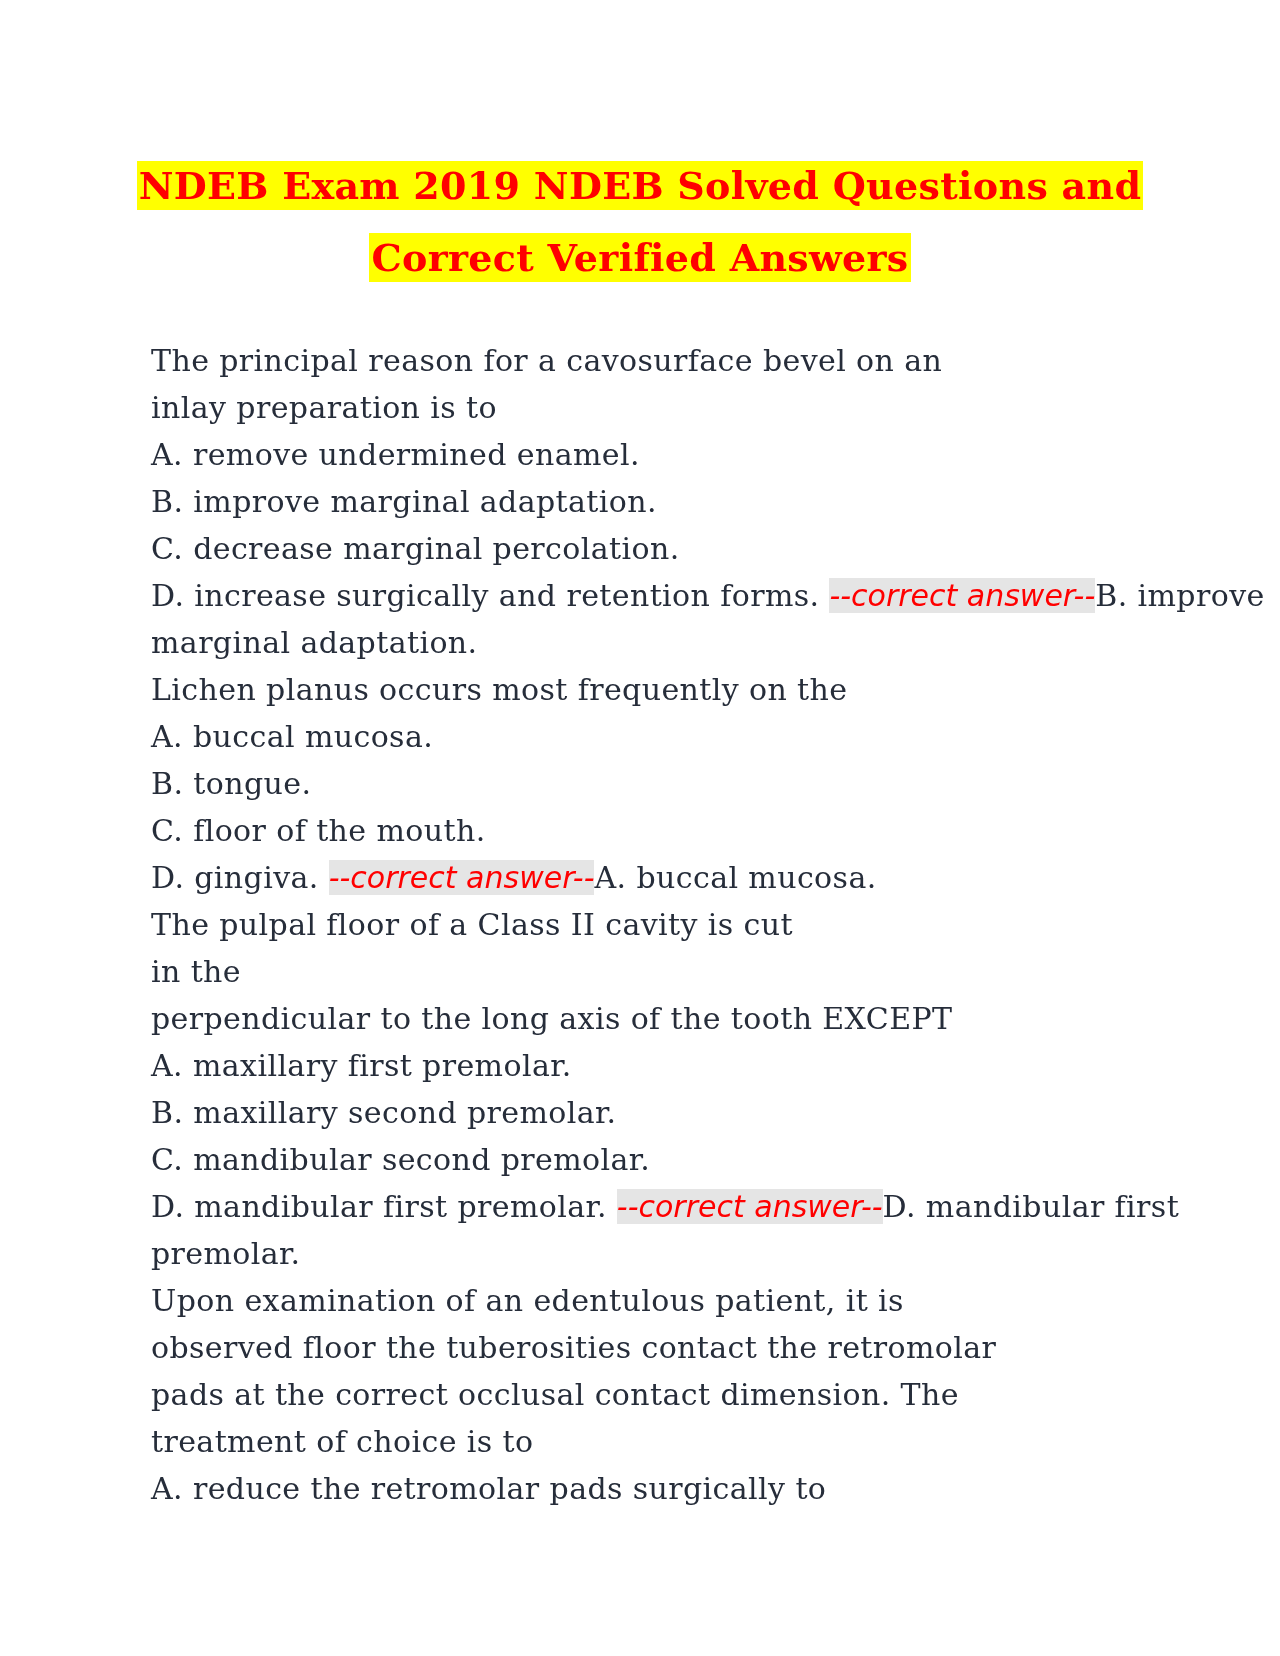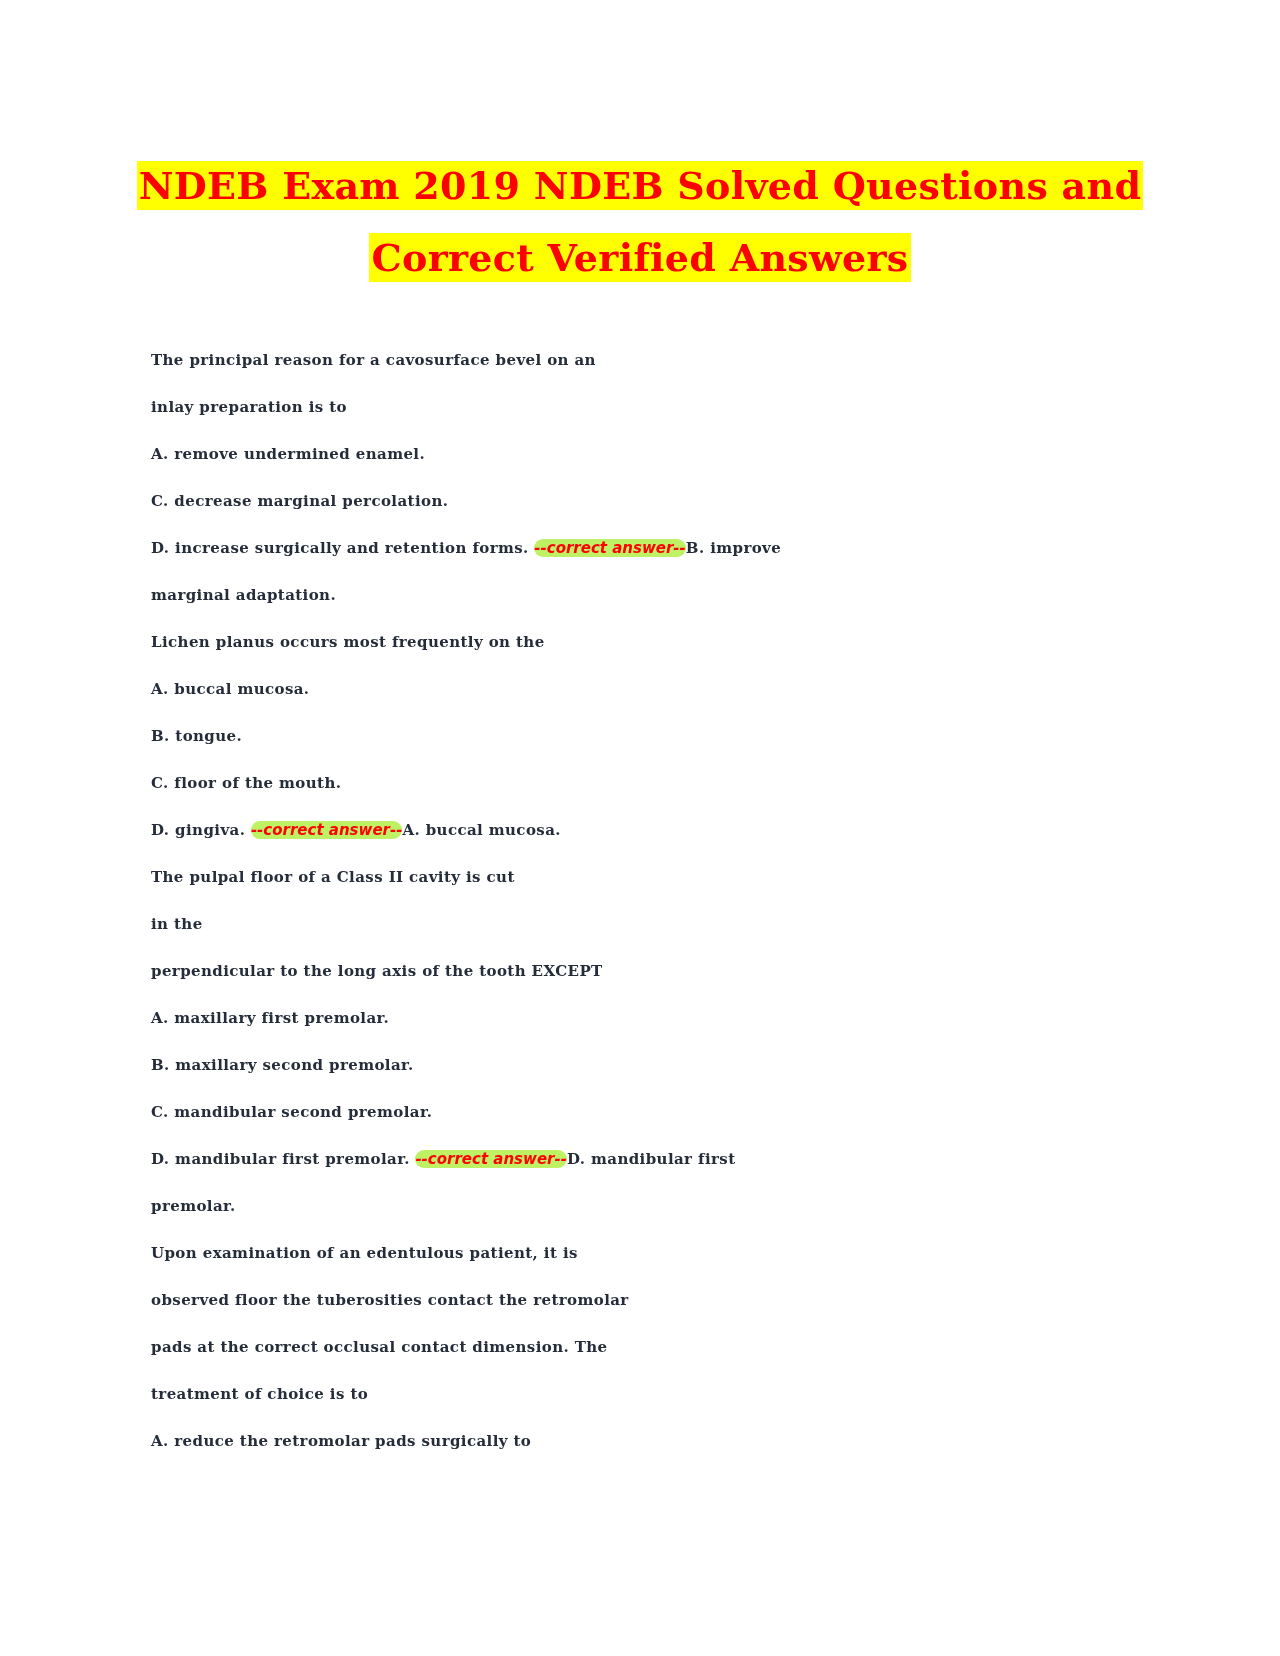--- a/index.html
+++ b/index.html
@@ -6,41 +6,42 @@
     body { width: 1280px; height: 1656px; position: relative; overflow: hidden; }
     .page { position: absolute; left: 0; top: 0; width: 1280px; height: 1656px; background: #ffffff; }
     .title-wrap { position: absolute; left: 0; top: 150px; width: 1280px; text-align: center; }
     .title-line { display: block; height: 72px; line-height: 72px; }
     .title-text {
       font-family: "DejaVu Serif", serif; font-weight: bold; font-size: 38px;
       color: #ff0000; background: #ffff00; padding: 2px 2px; letter-spacing: 0.3px;
     }
     .body-text { position: absolute; left: 151px; top: 337px; width: 1000px; }
     .line {
-      font-family: "DejaVu Serif", serif; font-size: 15px; color: #262d3a;
-      height: 47px; line-height: 47px; white-space: nowrap; letter-spacing: 0.4px; font-weight: bold;
+      font-family: "DejaVu Serif", serif; font-size: 30px; color: #262d3a;
+      height: 47px; line-height: 47px; white-space: nowrap; letter-spacing: 0.4px;
     }
     .ca {
       font-family: "DejaVu Sans", sans-serif; font-style: italic; color: #ff0000;
-      background: #bef264; letter-spacing: 0; border-radius: 9px;
+      background: #e5e5e5; letter-spacing: 0;
     }
   </style>
 </head>
 <body>
 
 <div class="page">
   <div class="title-wrap">
     <span class="title-line"><span class="title-text">NDEB Exam 2019 NDEB Solved Questions and</span></span>
     <span class="title-line"><span class="title-text">Correct Verified Answers</span></span>
   </div>
 
   <div class="body-text">
     <div class="line"><span>The principal reason for a cavosurface bevel on an</span></div>
     <div class="line"><span>inlay preparation is to</span></div>
     <div class="line"><span>A. remove undermined enamel.</span></div>
+    <div class="line"><span>B. improve marginal adaptation.</span></div>
     <div class="line"><span>C. decrease marginal percolation.</span></div>
     <div class="line"><span style="white-space:pre">D. increase surgically and retention forms. </span><span class="ca">--correct answer--</span><span>B. improve</span></div>
     <div class="line"><span>marginal adaptation.</span></div>
     <div class="line"><span>Lichen planus occurs most frequently on the</span></div>
     <div class="line"><span>A. buccal mucosa.</span></div>
     <div class="line"><span>B. tongue.</span></div>
     <div class="line"><span>C. floor of the mouth.</span></div>
     <div class="line"><span style="white-space:pre">D. gingiva. </span><span class="ca">--correct answer--</span><span>A. buccal mucosa.</span></div>
     <div class="line"><span>The pulpal floor of a Class II cavity is cut</span></div>
     <div class="line"><span>in the</span></div>

